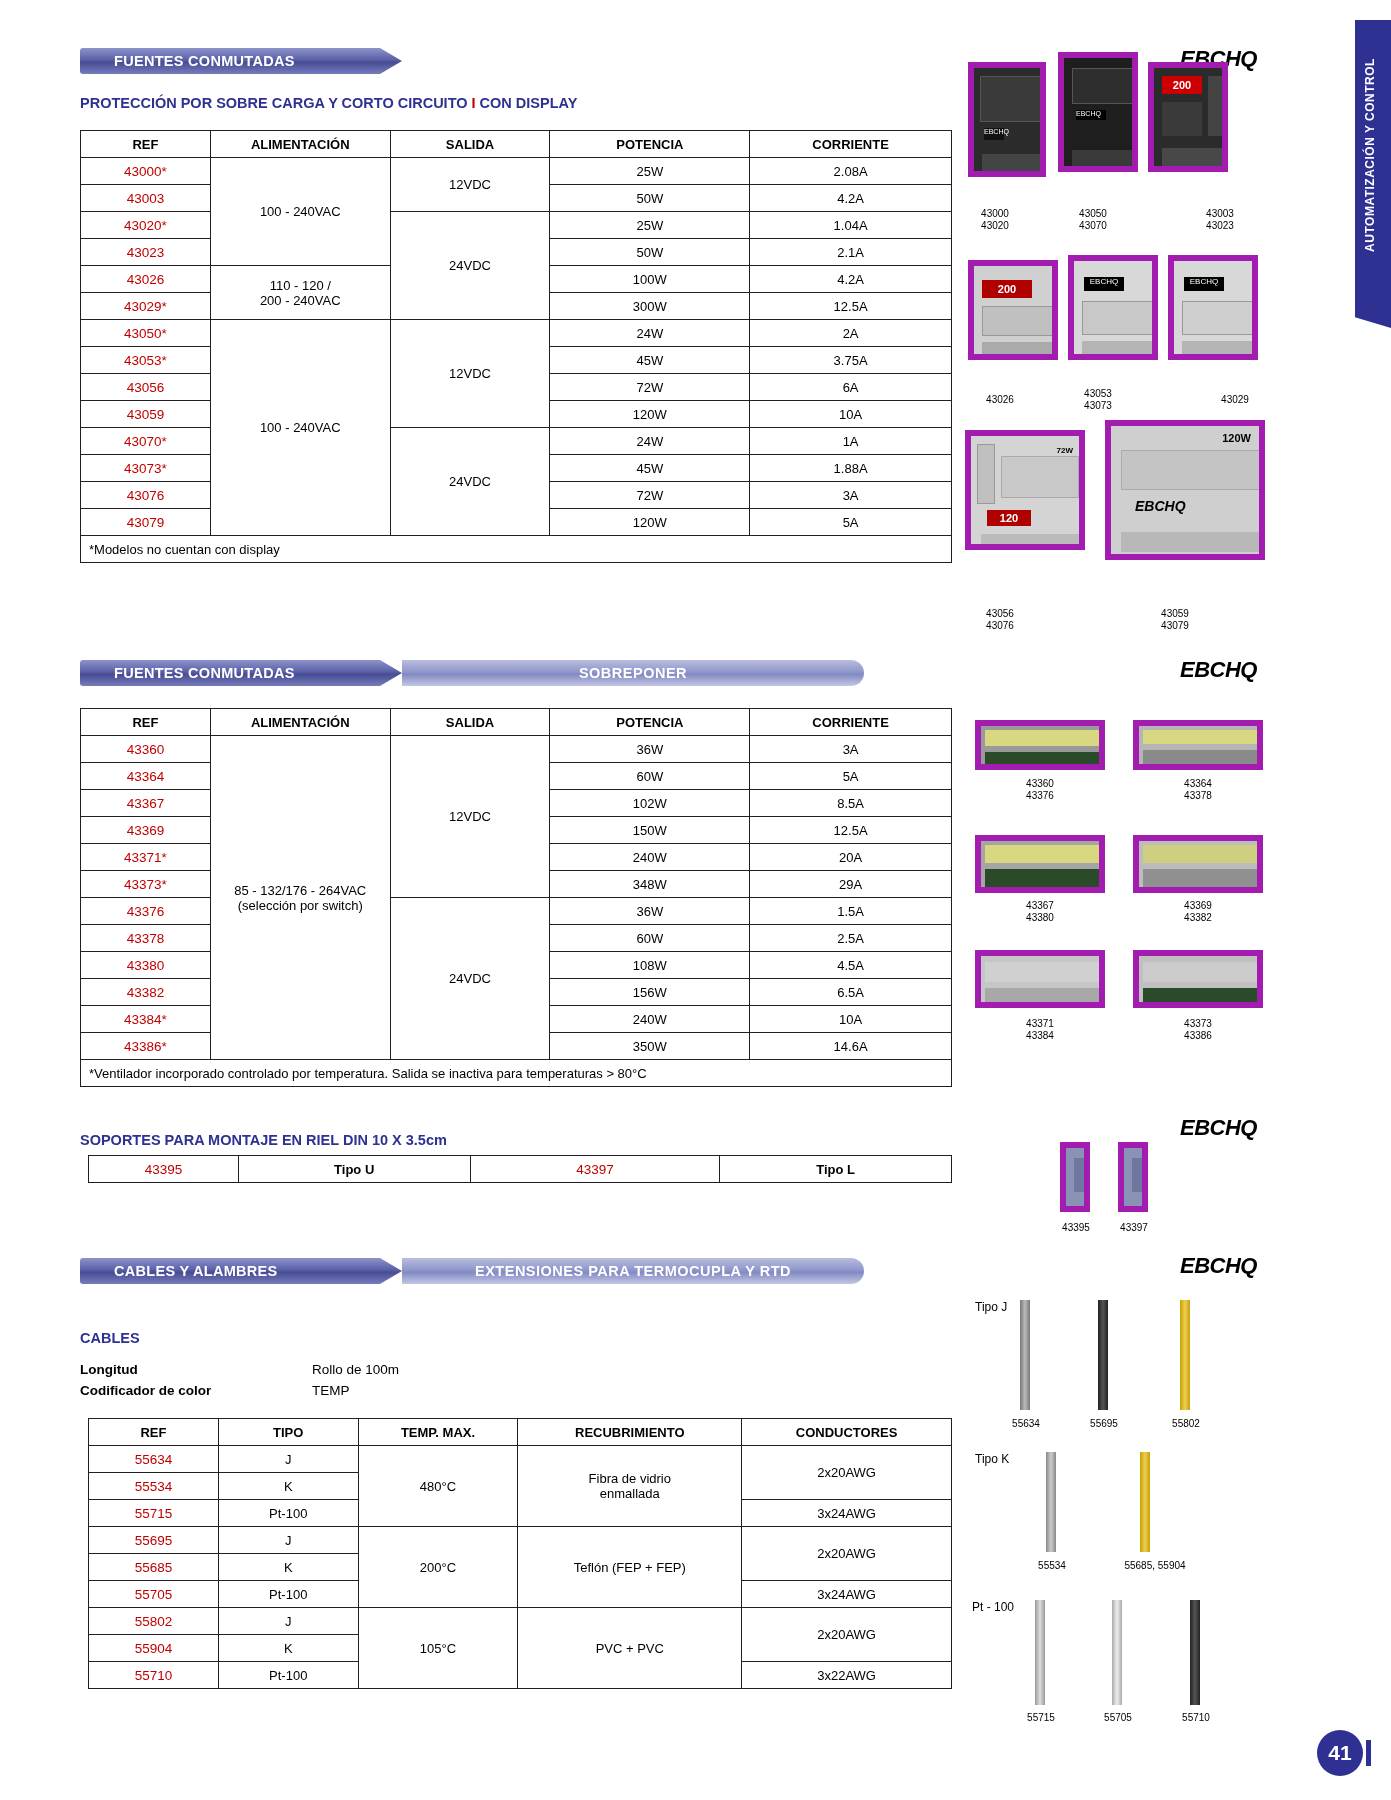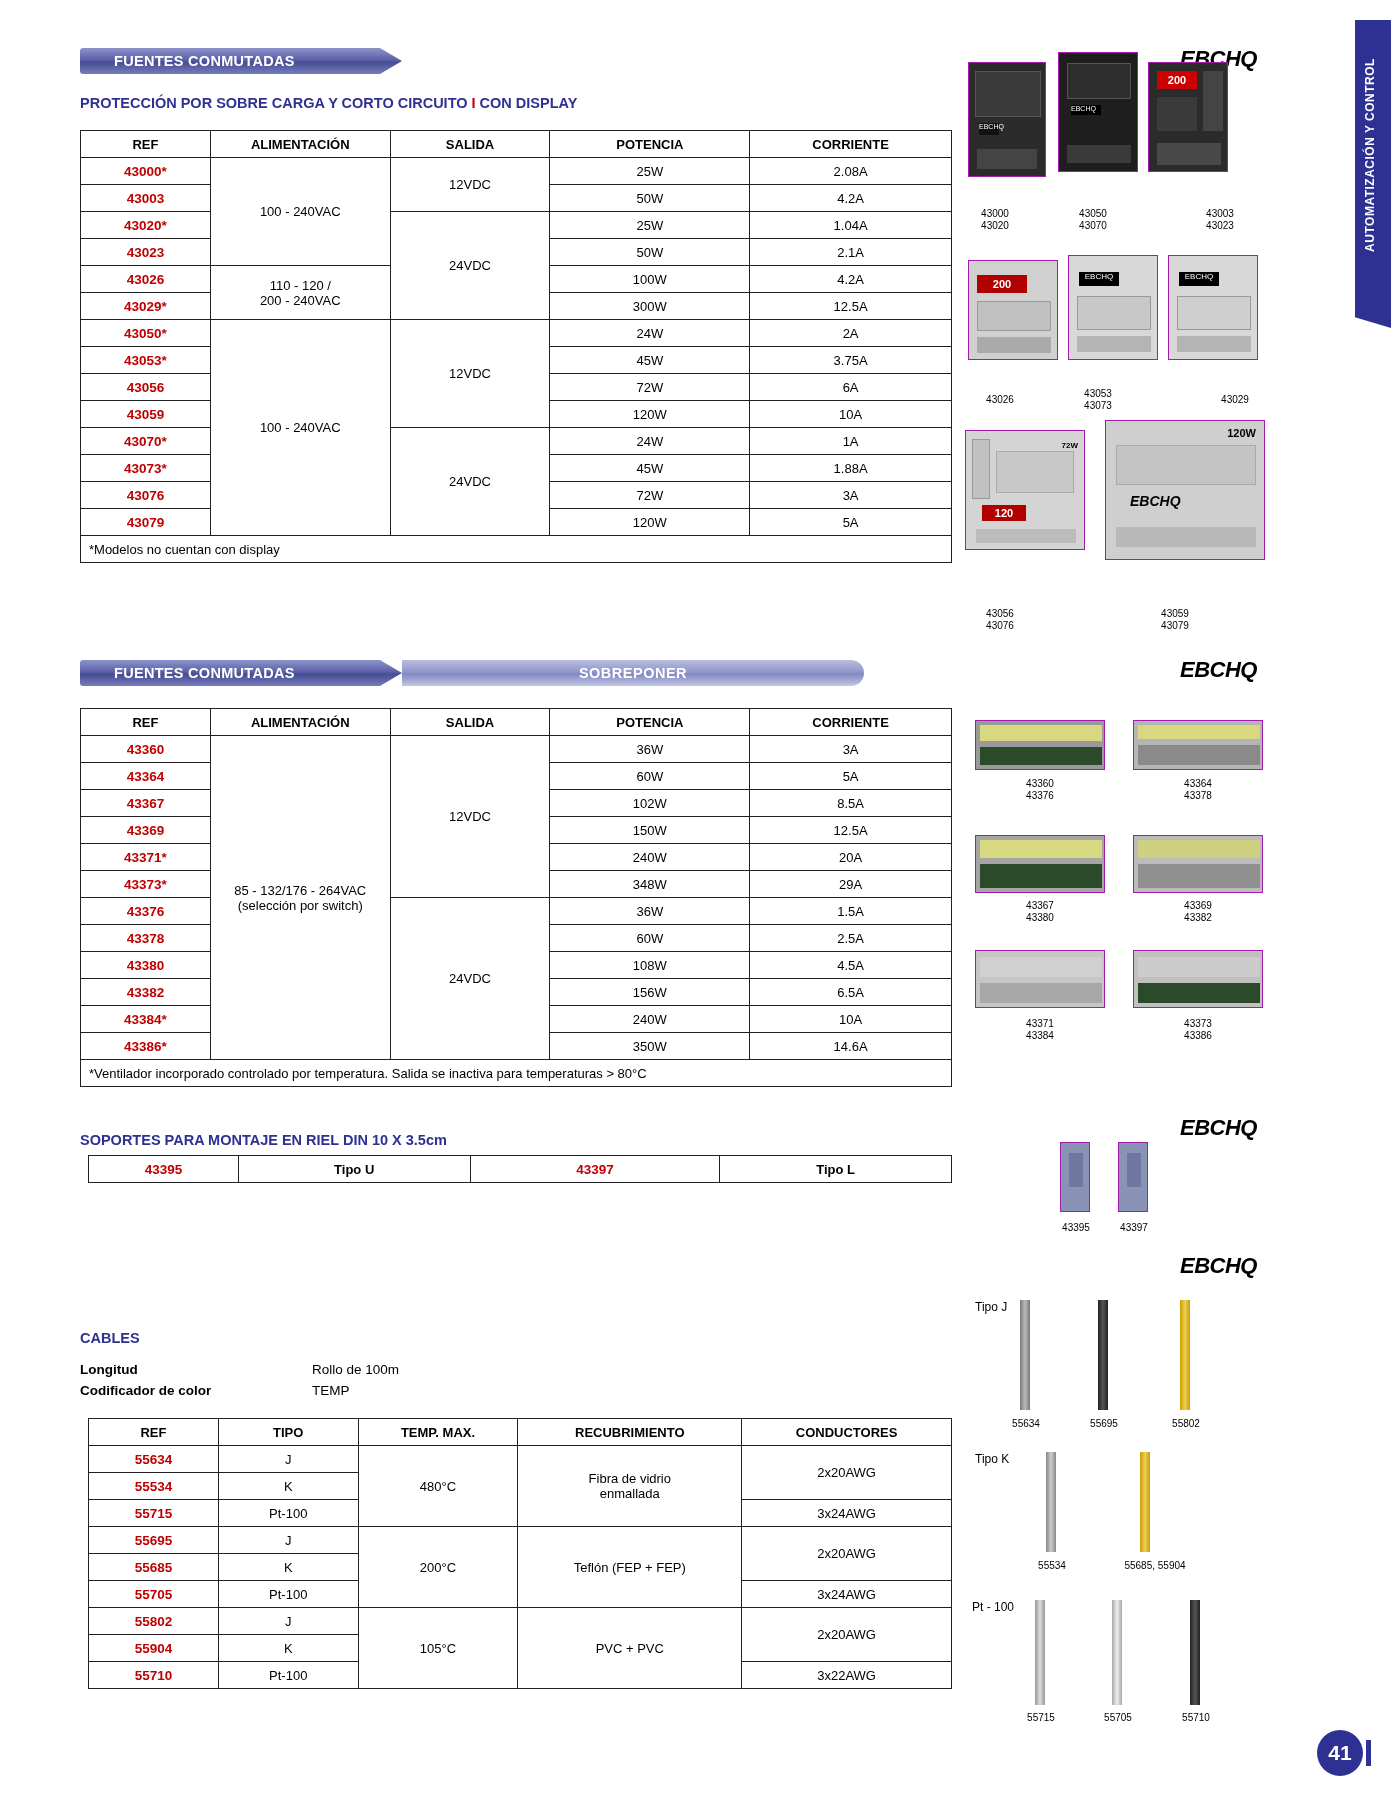--- a/index.html
+++ b/index.html
@@ -81,37 +81,37 @@
     text-align:center;
     padding:2px 4px;
     height:27px;
     font-weight:normal;
   }
   table.spec th {
     font-weight:bold;
     font-size:13px;
   }
   table.spec td.ref {
-    color:#c00000; font-weight:bold; font-size:13.5px;
+    color:#c00000; font-weight:normal; font-size:13.5px;
   }
   table.spec td.note {
     text-align:left; padding-left:8px; font-size:13px;
   }
 
   .sec-title {
     position:absolute; font-weight:bold; font-size:14.5px; color:#2e3192;
   }
   .lbl { position:absolute; font-size:13.5px; }
   .lbl.b { font-weight:bold; }
 
   
   .prod {
     position:absolute;
     background:#dcdcdc;
-    border:1px solid #a21caf;
+    border:6px solid #a21caf;
     overflow:hidden;
   }
   .cap { position:absolute; font-size:10px; text-align:center; line-height:12px; }
 
   .pagenum {
     position:absolute; right:28px; bottom:24px;
     width:46px; height:46px; border-radius:50%;
     background:#2e3192; color:#fff;
     font-weight:bold; font-size:21px;
     display:flex; align-items:center; justify-content:center;
@@ -501,20 +501,25 @@
 
   <div class="prod" style="left:1060px; top:1142px; width:30px; height:70px; background:#8a93b5;">
     <div style="position:absolute;left:8px;top:10px;width:14px;height:34px;background:#6d77a0;"></div>
   </div>
   <div class="prod" style="left:1118px; top:1142px; width:30px; height:70px; background:#8a93b5;">
     <div style="position:absolute;left:8px;top:10px;width:14px;height:34px;background:#6d77a0;"></div>
   </div>
   <div class="cap" style="left:1048px; top:1222px; width:56px;">43395</div>
   <div class="cap" style="left:1106px; top:1222px; width:56px;">43397</div>
 
+  <div class="banner" style="left:80px; top:1258px; width:900px;">
+    <div class="left" style="width:300px;">CABLES Y ALAMBRES</div>
+    <div class="arrow" style="left:300px;"></div>
+    <div class="right" style="left:322px; width:462px;">EXTENSIONES PARA TERMOCUPLA Y RTD</div>
+  </div>
   <div class="brand" style="left:1180px; top:1253px;">
     <span>EBCHQ</span>
   </div>
 
   <div class="sec-title" style="left:80px; top:1330px;">CABLES</div>
   <div class="lbl b" style="left:80px; top:1362px;">Longitud</div>
   <div class="lbl" style="left:312px; top:1362px;">Rollo de 100m</div>
   <div class="lbl b" style="left:80px; top:1383px;">Codificador de color</div>
   <div class="lbl" style="left:312px; top:1383px;">TEMP</div>
 

